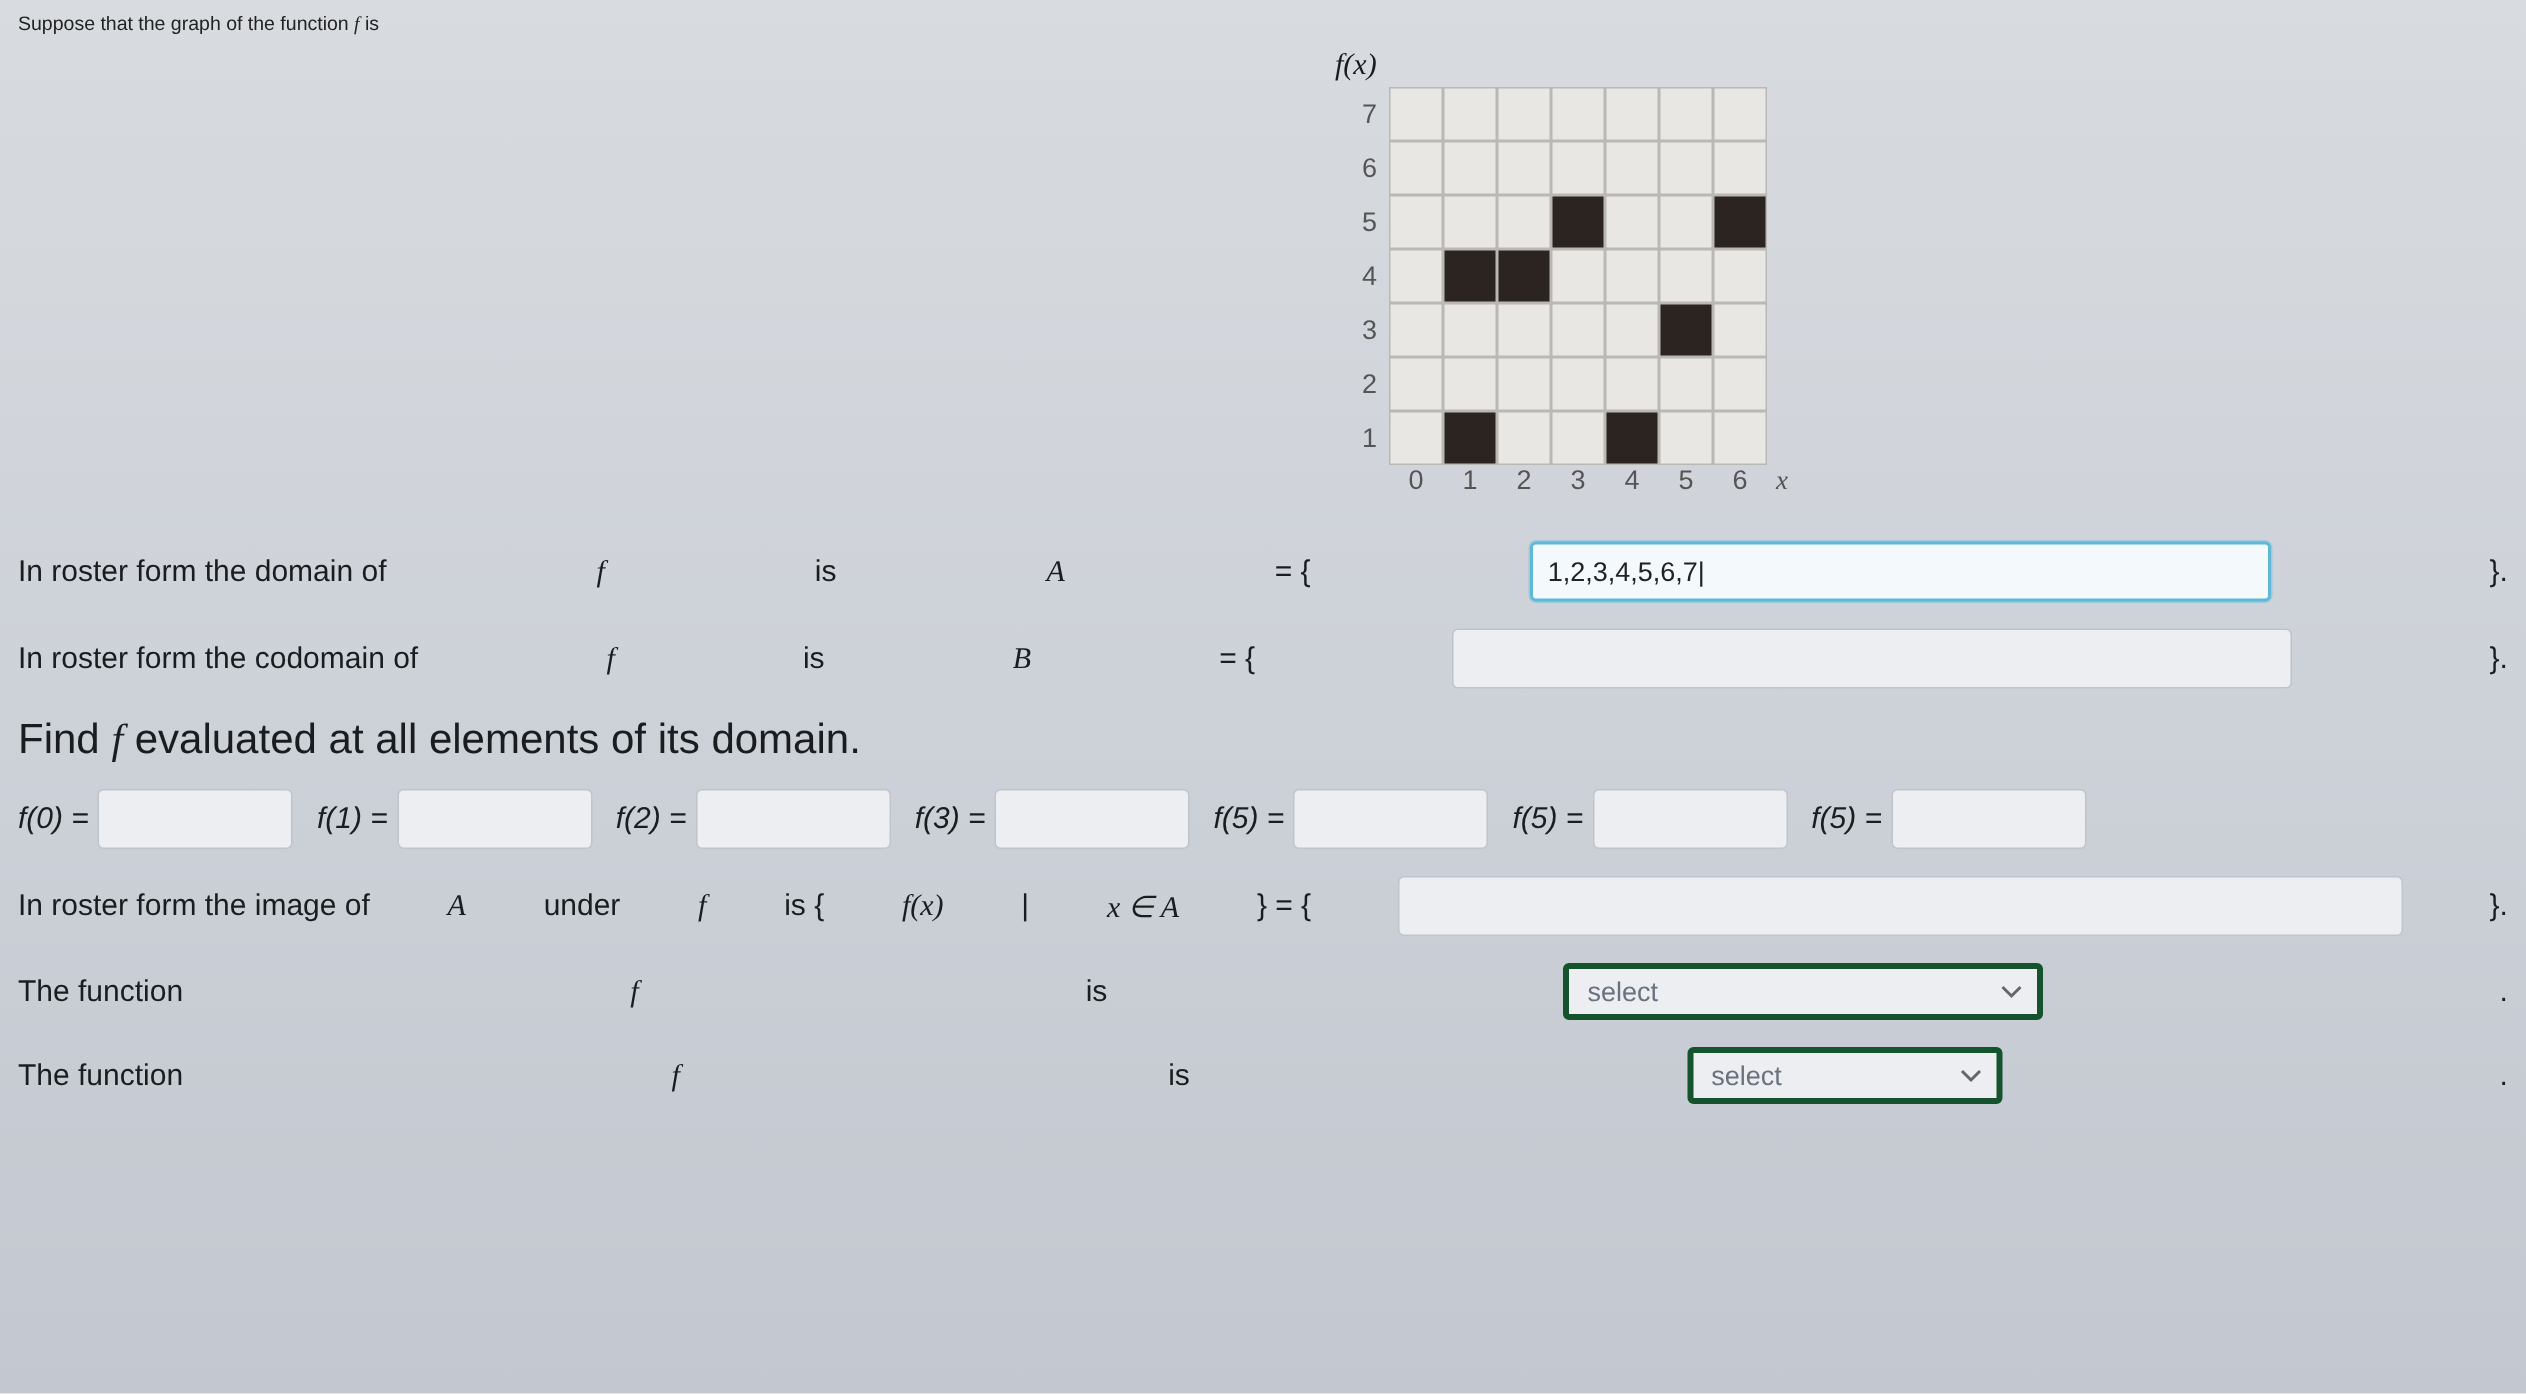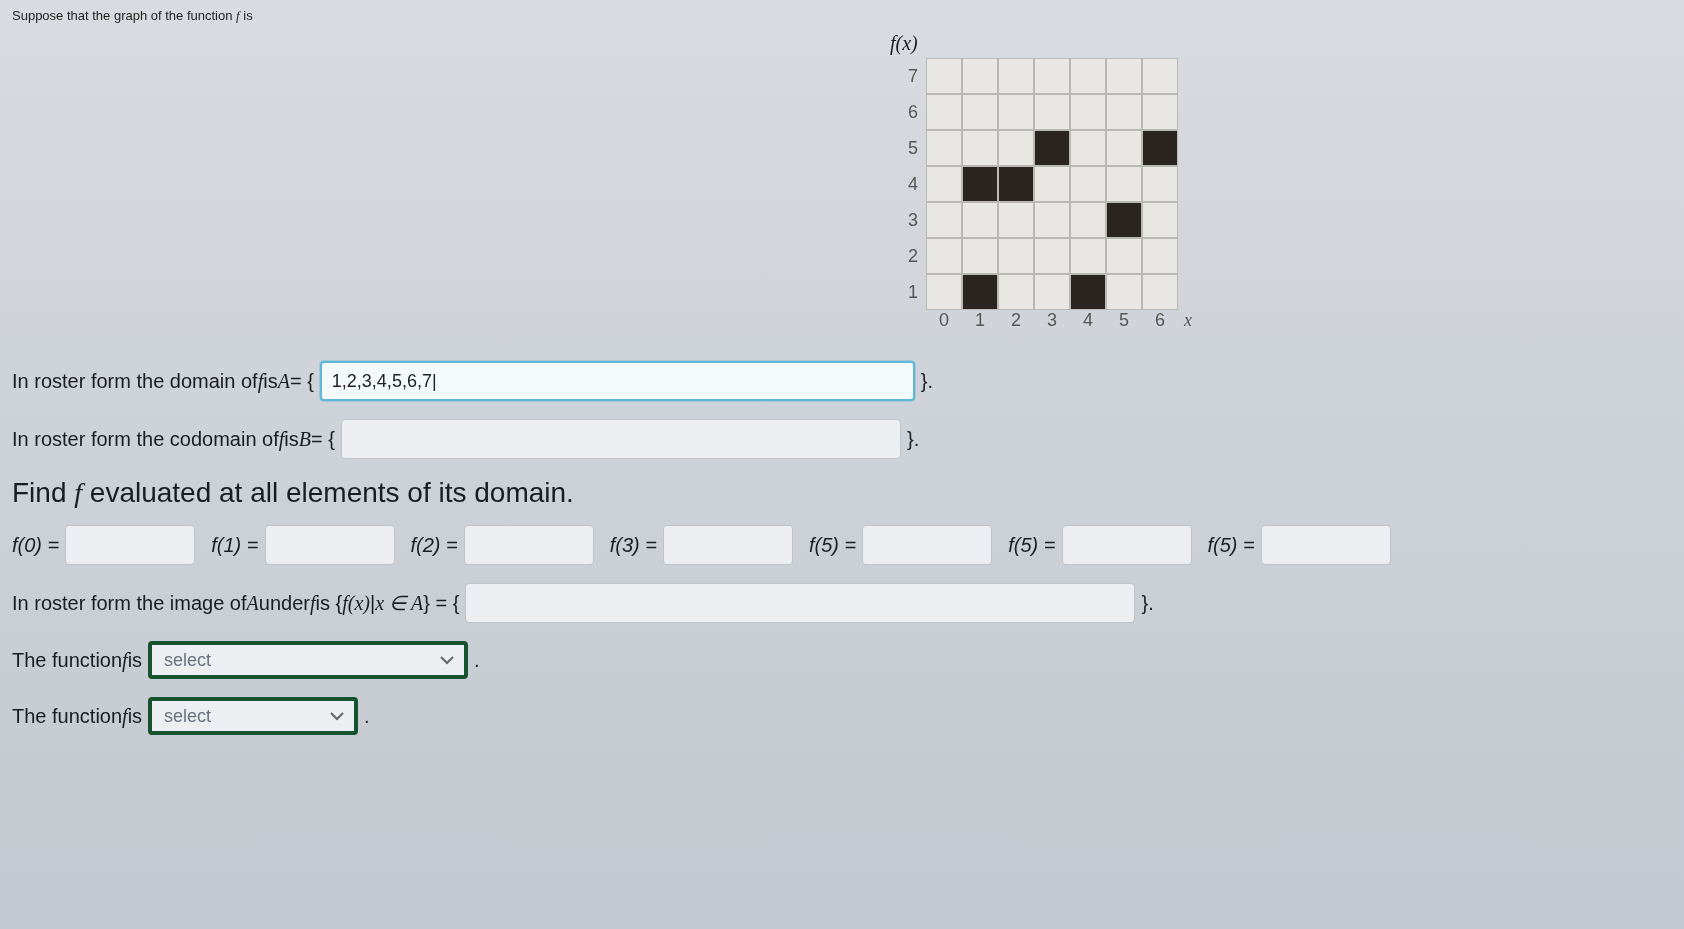--- a/index.html
+++ b/index.html
@@ -30,39 +30,39 @@
     grid-template-columns: repeat(7, 36px);
     grid-template-rows: repeat(7, 36px);
     position: relative;
   }
   .grid::before, .grid::after { content:''; position:absolute; background: transparent; }
   .cell { border: 1px solid #b9b8b4; }
   .filled { background: #2b2420; }
   .xtick-row { margin-left: 44px; display: flex; font-size: 18px; color: #555; }
   .xtick { width: 36px; text-align: center; }
   .xaxis-label { font-style: italic; font-family:'Times New Roman', serif; margin-left:6px; }
-  .q-line { display: flex; align-items: center; margin: 18px 0; font-size: 20px; flex-wrap: wrap; }
+  .q-line { display: flex; align-items: center; margin: 18px 0; font-size: 20px; flex-wrap: wrap; justify-content: space-between; }
   .set-label { font-style: italic; font-family:'Times New Roman', serif; }
   .input-box {
     background: #eceef1;
     border: 1px solid #bfc4cc;
     border-radius: 4px;
     height: 40px;
     padding: 4px 10px;
     font-size: 18px;
     color: #222;
     margin: 0 6px;
   }
   .input-box.active {
     border: 2px solid #5fb8d8;
     background: #f4f9fb;
     box-shadow: 0 0 0 1px rgba(95,184,216,0.4);
   }
   .small-box { width: 130px; }
-  .wide-box { width: 595px; }
+  .wide-box { width: 494px; }
   .widest-box { width: 670px; }
   .eval-row { display: flex; align-items: center; gap: 10px; margin: 14px 0; flex-wrap: nowrap; }
   .eval-item { display: flex; align-items: center; white-space: nowrap; }
   .eval-item .fl { font-style: italic; font-family:Liberation Sans, sans-serif; font-size: 20px; }
   .select-box {
     background: #eceef1;
     border: 4px solid #14532d;
     border-radius: 4px;
     height: 38px;
     padding: 6px 36px 6px 12px;

